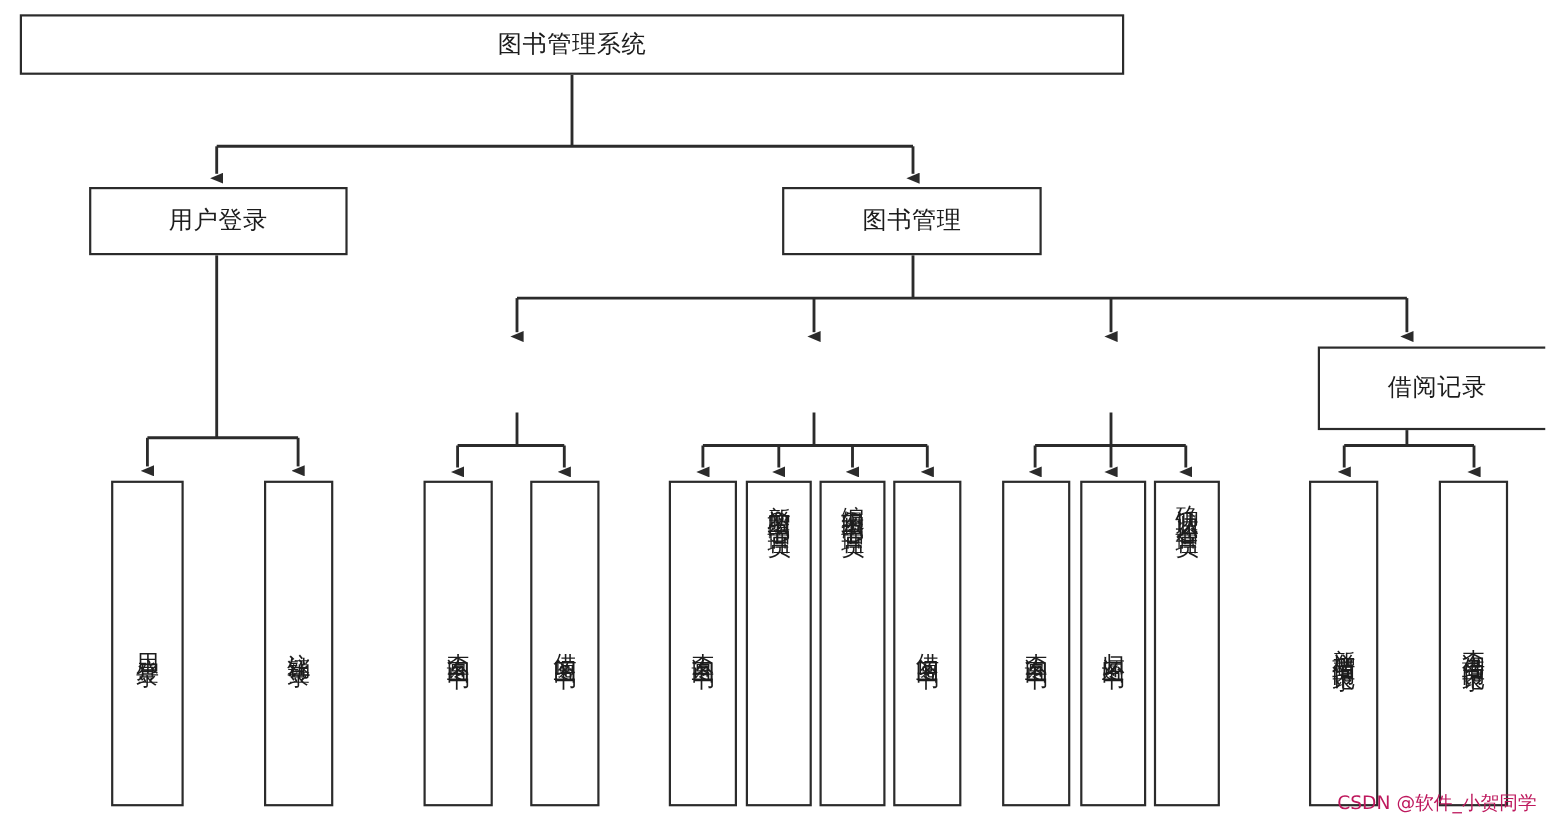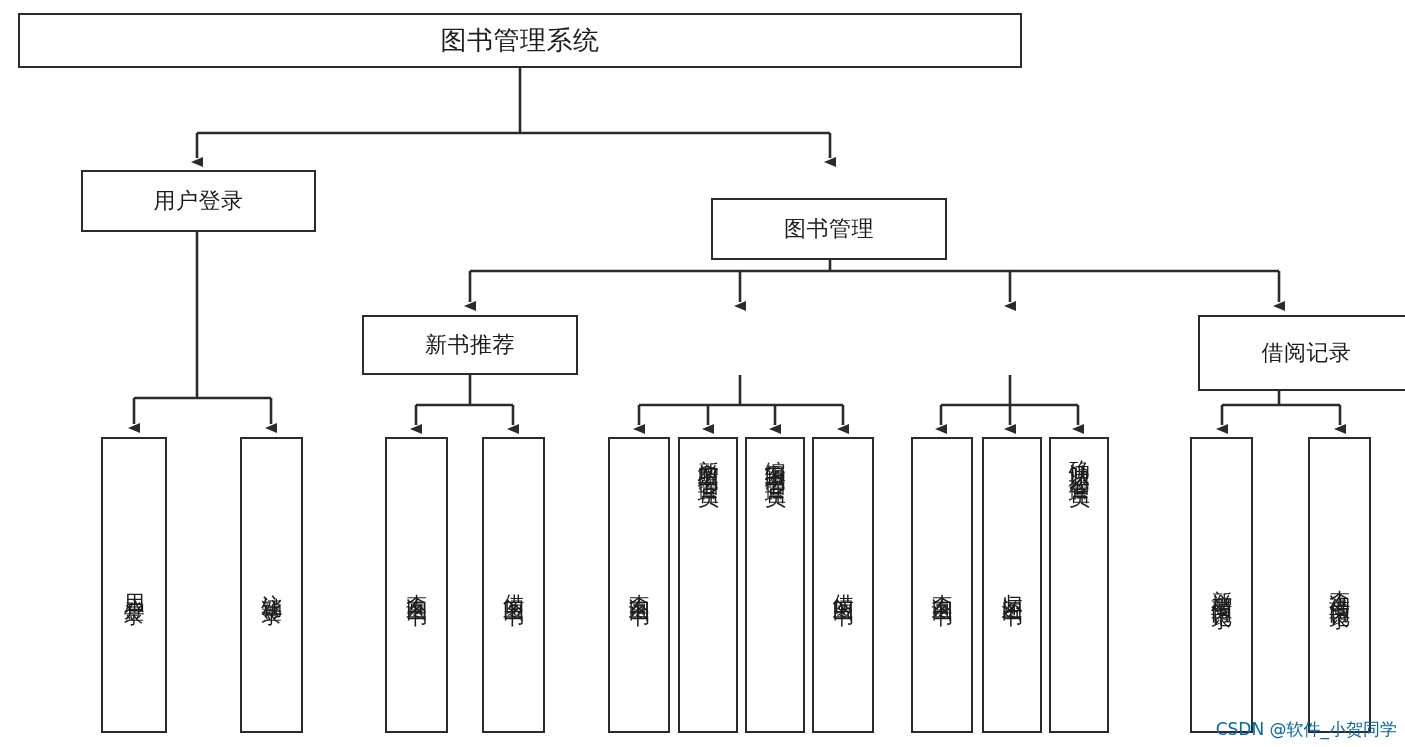--- a/index.html
+++ b/index.html
@@ -40,21 +40,22 @@
     display: block;
     white-space: nowrap;
     letter-spacing: 0.5px;
   }
   
   .h-node .node-label {
     font-size: 22px;
     line-height: 1.1;
   }
   .root .node-label {
-    font-size: 26px;
+    font-size: 22px;
+    font-family: Liberation Serif, serif;
   }
   
   .v-node {
     align-items: flex-start;
     justify-content: center;
     padding-top: 4px;
   }
   .v-node .node-label {
     writing-mode: vertical-rl;
     text-orientation: upright;
@@ -65,21 +66,21 @@
   }
   .v-node.centered {
     align-items: center;
     padding-top: 0;
   }
   .watermark {
     position: absolute;
     right: 8px;
     bottom: 6px;
     font-size: 17px;
-    color: #0369a1;
+    color: #be185d;
     z-index: 5;
     white-space: nowrap;
     font-family: "DejaVu Sans", "Liberation Sans", sans-serif;
   }
 </style>
 </head>
 <body>
 
 <div id="canvas">
 
@@ -133,27 +134,24 @@
     </g>
   </svg>
 
   <div class="node h-node root" style="left:18px; top:13px; width:1004px; height:55px;">
     <span class="node-label">图书管理系统</span>
   </div>
 
   <div class="node h-node" style="left:81px; top:170px; width:235px; height:62px;">
     <span class="node-label">用户登录</span>
   </div>
-  <div class="node h-node" style="left:711px; top:170px; width:236px; height:62px;margin-top:28px;">
+  <div class="node h-node" style="left:711px; top:170px; width:236px; height:62px;">
     <span class="node-label">图书管理</span>
   </div>
 
-  <div class="node h-node" style="left:362px; top:315px; width:216px; height:60px;">
-    <span class="node-label">新书推荐</span>
-  </div>
   <div class="node h-node" style="left:1198px; top:315px; width:217px; height:76px;">
     <span class="node-label">借阅记录</span>
   </div>
 
   <div class="node v-node centered" style="left:101px; top:437px; width:66px; height:296px;">
     <span class="node-label">用户登录</span>
   </div>
   <div class="node v-node centered" style="left:240px; top:437px; width:63px; height:296px;">
     <span class="node-label">注销登录</span>
   </div>

